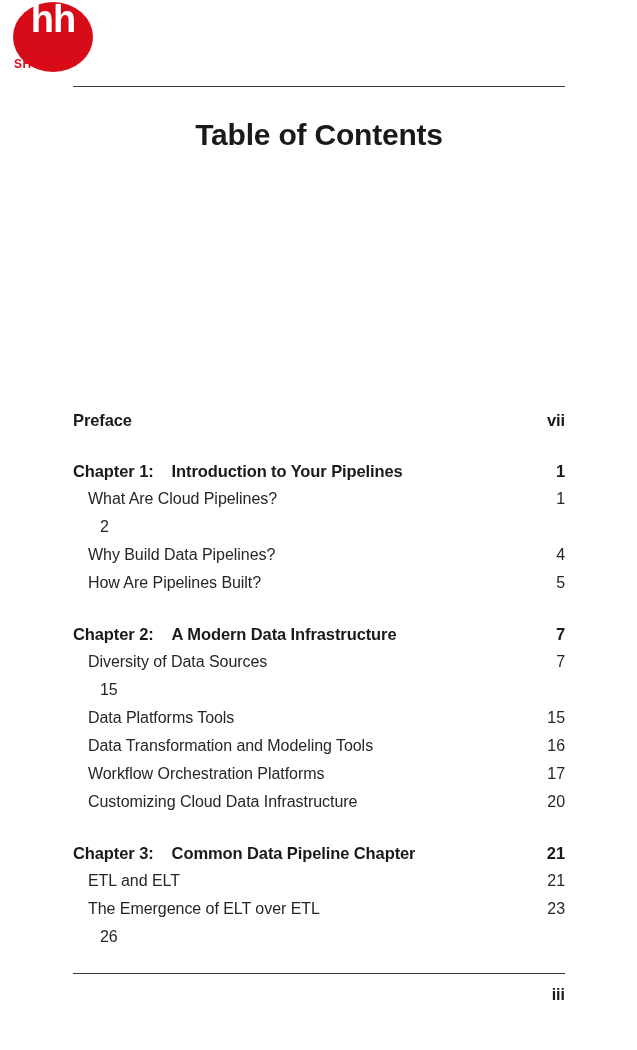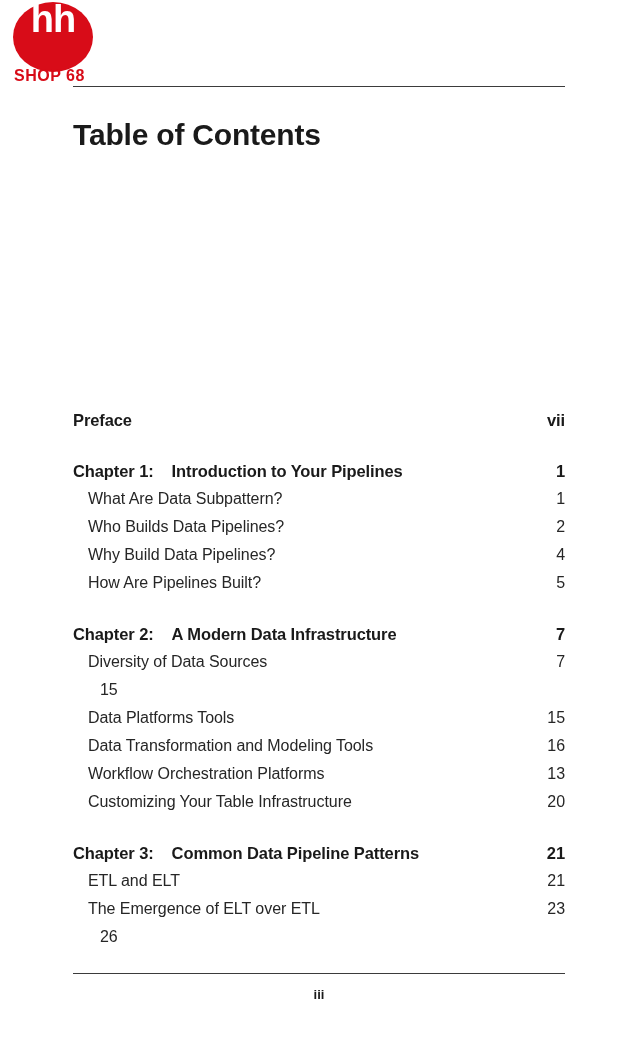--- a/index.html
+++ b/index.html
@@ -48,25 +48,25 @@
     font-family: "Liberation Sans", sans-serif;
     font-weight: 700;
     font-size: 38px;
     line-height: 1;
     letter-spacing: -1px;
     margin-top: -2px;
   }
   .logo-wordmark {
     position: absolute;
     left: 6px;
-    top: 68px;
+    top: 58px;
     color: #d80c18;
     font-family: "Liberation Sans", sans-serif;
     font-weight: 700;
-    font-size: 16px;
+    font-size: 12px;
     letter-spacing: 0.5px;
     line-height: 1;
   }
 
   
   .rule-top {
     position: absolute;
     left: 73px;
     top: 86px;
     width: 492px;
@@ -81,21 +81,21 @@
     height: 1px;
     background: #3b3b3b;
   }
 
   
   .page-title {
     position: absolute;
     left: 73px;
     top: 98px;
     width: 492px;
-    text-align: left;
+    text-align: center;
     font-family: "Liberation Sans", sans-serif;
     font-weight: 700;
     font-size: 30px;
     line-height: 34px;
     letter-spacing: -0.2px;
     color: #1a1a1a;
   }
 
   
   .toc {
@@ -156,24 +156,24 @@
     color: #262626;
     padding-left: 12px;
   }
 
   
   .folio {
     position: absolute;
     left: 73px;
     top: 986px;
     width: 492px;
-    text-align: center;
-    font-family: "Liberation Sans", sans-serif;
-    font-weight: 700;
-    font-size: 13px;
+    text-align: right;
+    font-family: "Liberation Sans", sans-serif;
+    font-weight: 700;
+    font-size: 16px;
     line-height: 18px;
     color: #1a1a1a;
   }
 </style>
 </head>
 <body>
 
 <div class="masthead">
   <div class="logo-block">
     <div class="logo-circle">
@@ -193,25 +193,24 @@
         <span class="label"><span>Preface</span></span>
         <span class="page">vii</span>
       </div>
     </div>
     <div class="toc-group">
       <div class="toc-row level-chapter">
         <span class="label"><span class="chap-num">Chapter 1:</span><span>Introduction to Your Pipelines</span></span>
         <span class="page">1</span>
       </div>
       <div class="toc-row level-section">
-        <span class="label"><span>What Are Data Subpattern?</span></span>
+        <span class="label"><span>What Are Cloud Pipelines?</span></span>
         <span class="page">1</span>
       </div>
       <div class="toc-row level-section">
-        <span class="label"><span>Who Builds Data Pipelines?</span></span>
         <span class="page">2</span>
       </div>
       <div class="toc-row level-section">
         <span class="label"><span>Why Build Data Pipelines?</span></span>
         <span class="page">4</span>
       </div>
       <div class="toc-row level-section">
         <span class="label"><span>How Are Pipelines Built?</span></span>
         <span class="page">5</span>
       </div>
@@ -231,30 +230,30 @@
       <div class="toc-row level-section">
         <span class="label"><span>Data Platforms Tools</span></span>
         <span class="page">15</span>
       </div>
       <div class="toc-row level-section">
         <span class="label"><span>Data Transformation and Modeling Tools</span></span>
         <span class="page">16</span>
       </div>
       <div class="toc-row level-section">
         <span class="label"><span>Workflow Orchestration Platforms</span></span>
-        <span class="page">13</span>
-      </div>
-      <div class="toc-row level-section">
-        <span class="label"><span>Customizing Your Table Infrastructure</span></span>
+        <span class="page">17</span>
+      </div>
+      <div class="toc-row level-section">
+        <span class="label"><span>Customizing Cloud Data Infrastructure</span></span>
         <span class="page">20</span>
       </div>
     </div>
     <div class="toc-group">
       <div class="toc-row level-chapter">
-        <span class="label"><span class="chap-num">Chapter 3:</span><span>Common Data Pipeline Patterns</span></span>
+        <span class="label"><span class="chap-num">Chapter 3:</span><span>Common Data Pipeline Chapter</span></span>
         <span class="page">21</span>
       </div>
       <div class="toc-row level-section">
         <span class="label"><span>ETL and ELT</span></span>
         <span class="page">21</span>
       </div>
       <div class="toc-row level-section">
         <span class="label"><span>The Emergence of ELT over ETL</span></span>
         <span class="page">23</span>
       </div>

